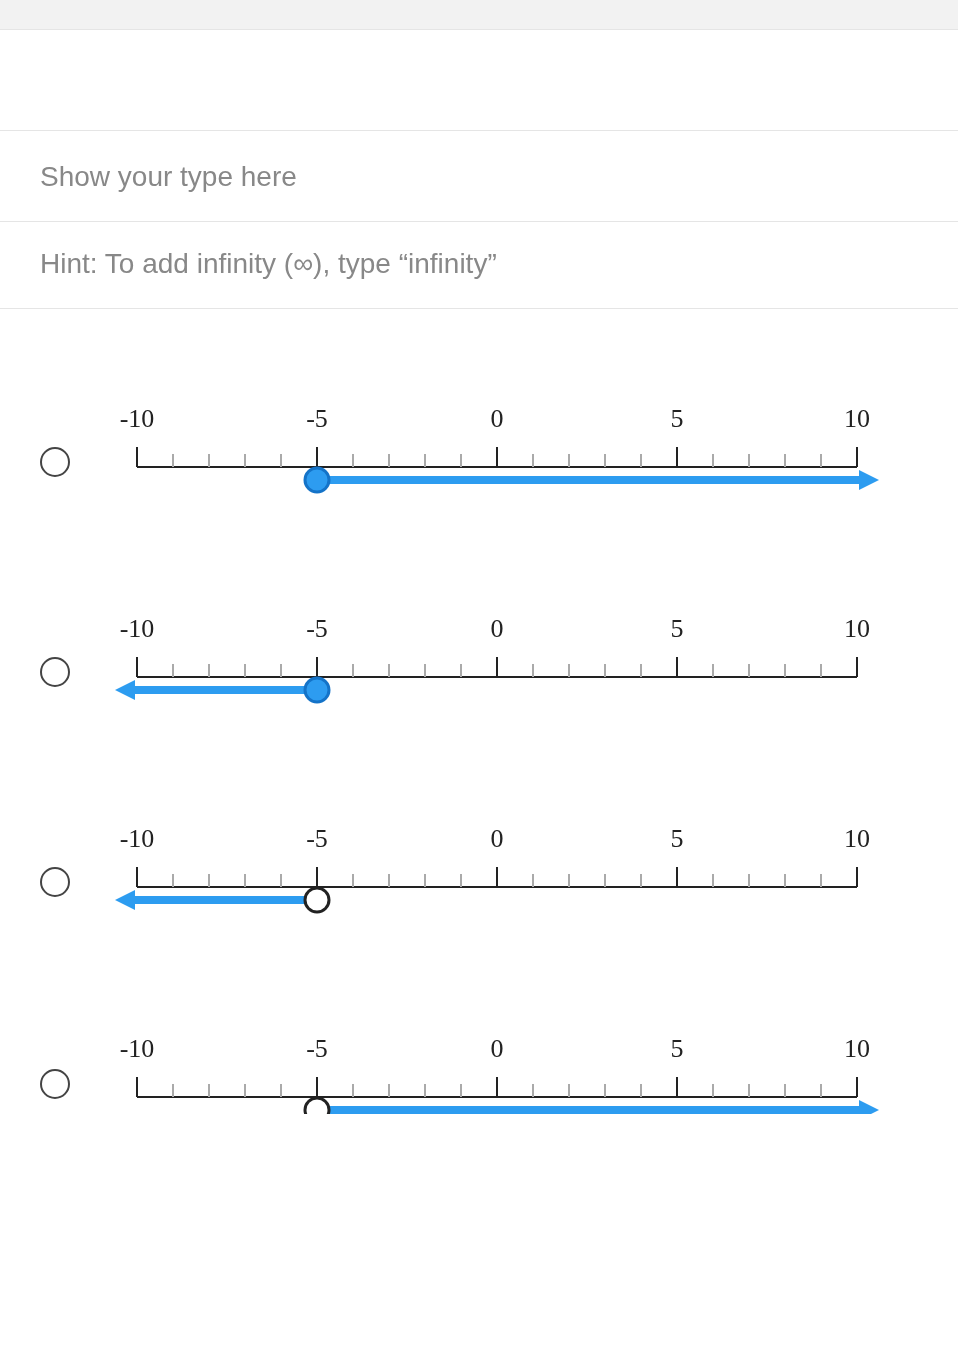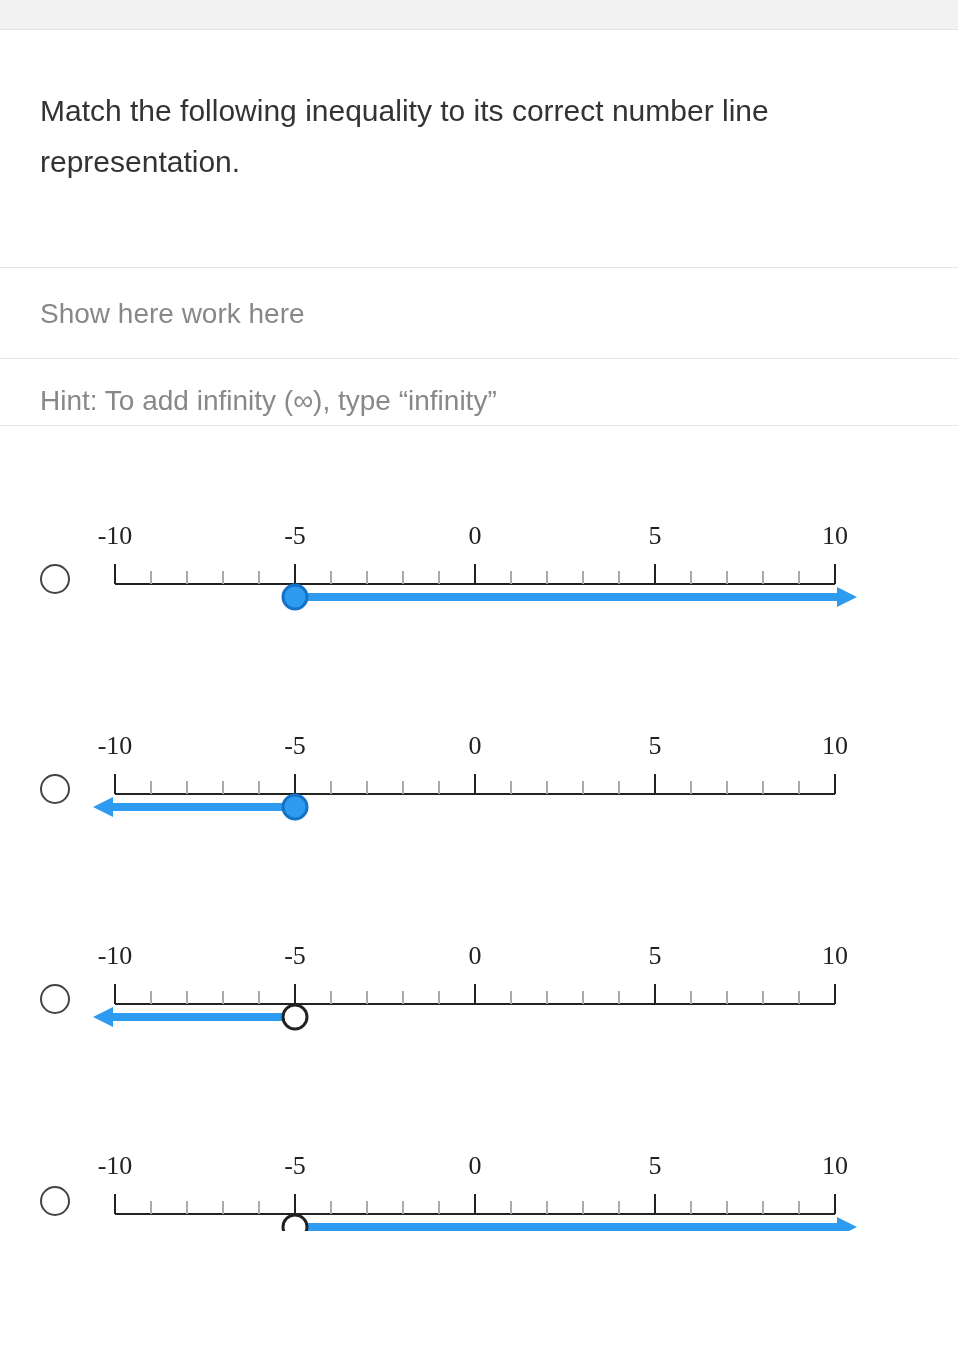--- a/index.html
+++ b/index.html
@@ -30,56 +30,55 @@
       letter-spacing: 2px;
     }
     .inequality .var { font-style: italic; }
     .work-area {
       padding: 30px 40px 28px;
       border-bottom: 1px solid #e5e5e5;
       font-size: 28px;
       color: #888;
     }
     .hint-area {
-      padding: 26px 40px 8px;
+      padding: 26px 40px 28px;
       border-bottom: 1px solid #e5e5e5;
       font-size: 28px;
       color: #888;
     }
     .answers {
       padding: 95px 40px 0;
     }
     .answer-row {
       display: flex;
       align-items: center;
-      gap: 20px;
+      gap: 42px;
     }
     .answer-row + .answer-row { margin-top: 115px; }
     .radio {
       width: 30px;
       height: 30px;
       border: 2px solid #444;
       border-radius: 50%;
       flex-shrink: 0;
       background: #fff;
       cursor: pointer;
       margin-top: 20px;
     }
     .numberline-svg { display: block; }
   </style>
 </head>
 <body>
 
 <div class="gray-strip"></div>
 
 <div class="question-block">
-  <p class="prompt">Match the following inequality to its correct number line representation.</p>
 </div>
 
-<div class="work-area">Show here work here</div>
+<div class="work-area">Show your type here</div>
 
 <div class="hint-area">Hint: To add infinity (∞), type “infinity”</div>
 
 <div class="answers">
     <div class="answer-row">
       <div class="radio"></div>
       <svg class="numberline-svg" width="770" height="95">
         <line x1="25" x2="745" y1="63" y2="63" stroke="#222" stroke-width="2"></line>
         <line x1="25" x2="25" y1="43" y2="63" stroke="#222" stroke-width="2"></line>
         <text x="25" y="23" text-anchor="middle" font-size="26" font-family="&quot;Times New Roman&quot;, serif" fill="#222">-10</text>

